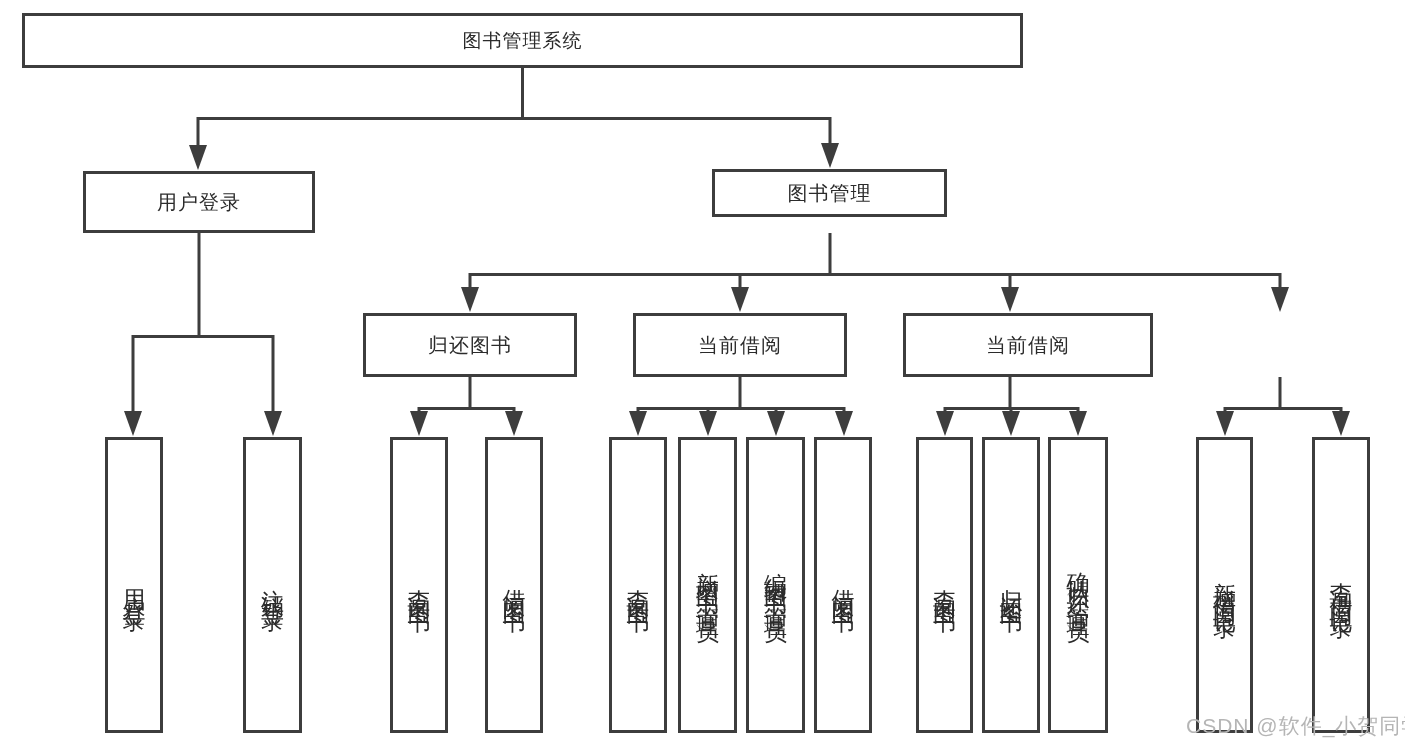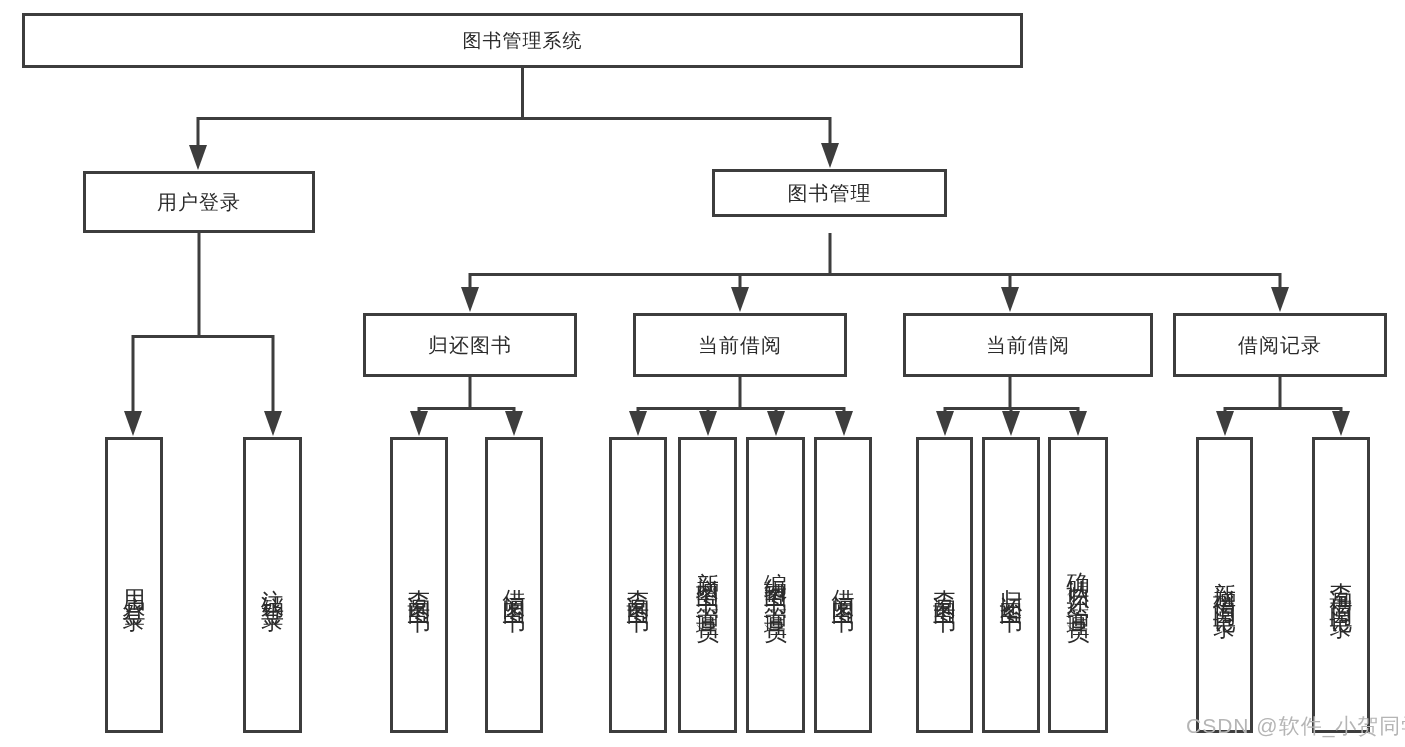--- a/index.html
+++ b/index.html
@@ -116,23 +116,20 @@
 
   <div class="box h" style="left:363px;top:313px;width:214px;height:64px">
     <span>归还图书</span>
   </div>
   <div class="box h" style="left:633px;top:313px;width:214px;height:64px">
     <span>当前借阅</span>
   </div>
   <div class="box h" style="left:903px;top:313px;width:250px;height:64px">
     <span>当前借阅</span>
   </div>
-  <div class="box h" style="left:1173px;top:313px;width:214px;height:64px">
-    <span>借阅记录</span>
-  </div>
 
   <div class="box leaf" style="left:105px;top:437px;width:58px;height:296px">
     <span class="v">用户登录</span>
   </div>
   <div class="box leaf" style="left:243px;top:437px;width:59px;height:296px">
     <span class="v">注销登录</span>
   </div>
   <div class="box leaf" style="left:390px;top:437px;width:58px;height:296px">
     <span class="v">查询图书</span>
   </div>

